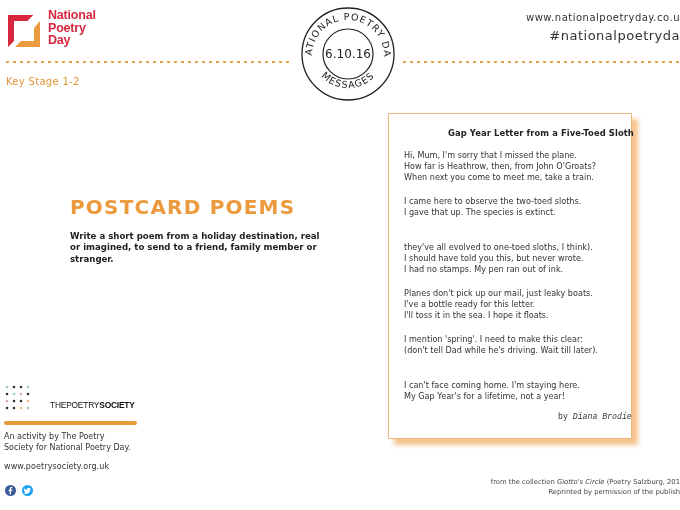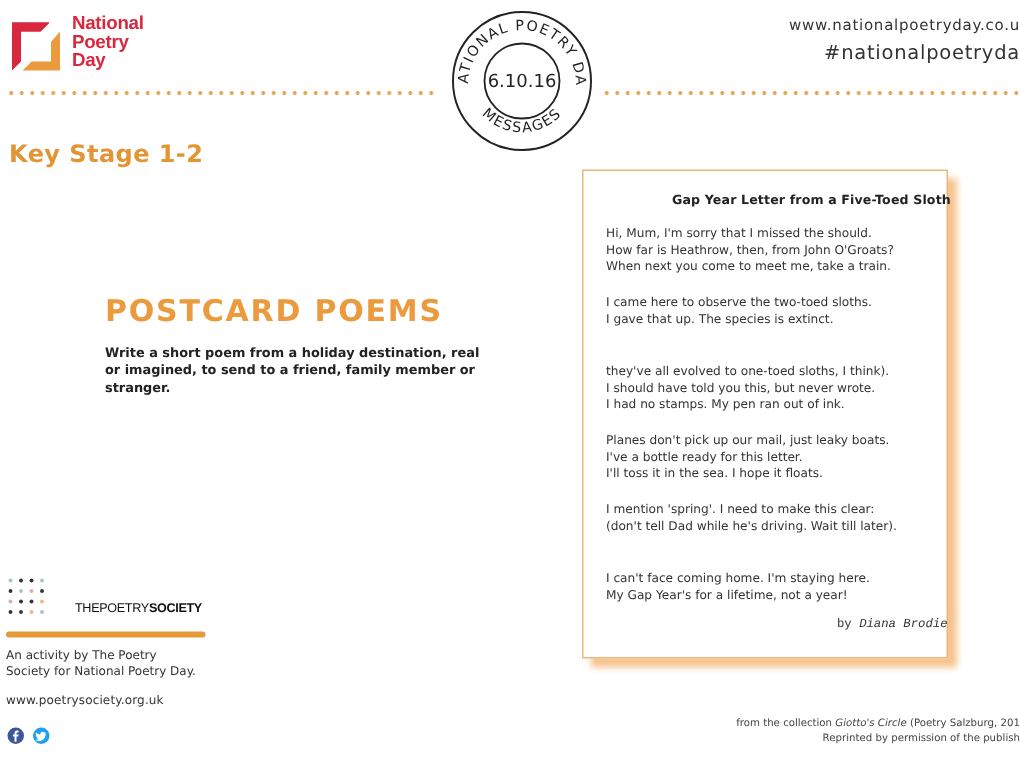--- a/index.html
+++ b/index.html
@@ -24,22 +24,22 @@
   .dots {
     top:60px; height:4px;
     background-image: radial-gradient(circle, #eba24b 1.1px, transparent 1.5px);
     background-size: 7px 4px;
     background-repeat: repeat-x;
   }
   .dots-left { left:4px; width:286px; }
   .dots-right { left:401px; width:279px; }
 
   .key-stage {
-    left:6px; top:76px; color:#e39536; font-size:16px; font-weight:bold;
-    font-family: "DejaVu Sans", sans-serif; letter-spacing:0.3px;margin-top:17px;
+    left:6px; top:76px; color:#e39536; font-size:10px; font-weight:normal;
+    font-family: "DejaVu Sans", sans-serif; letter-spacing:0.3px;
   }
 
   
   .stamp { left:298px; top:4px; width:100px; height:100px; }
 
   
   .site-url {
     right:0px; top:12px; font-size:10px; color:#333; letter-spacing:0.5px;
     white-space:nowrap; font-family:"DejaVu Sans", sans-serif;
   }
@@ -153,21 +153,21 @@
 <div class="abs hashtag">#nationalpoetryda</div>
 
 <div class="abs title">POSTCARD POEMS</div>
 <div class="abs instructions">Write a short poem from a holiday destination, real or imagined, to send to a friend, family member or stranger.</div>
 
 <div class="abs card-shadow"></div>
 <div class="abs card"></div>
 <div class="abs poem-title">Gap Year Letter from a Five-Toed Sloth</div>
 
 <div class="abs stanza" style="top:150px;">
-  <div>Hi, Mum, I'm sorry that I missed the should.</div>
+  <div>Hi, Mum, I'm sorry that I missed the plane.</div>
   <div>How far is Heathrow, then, from John O'Groats?</div>
   <div>When next you come to meet me, take a train.</div>
 </div>
 <div class="abs stanza" style="top:196px;">
   <div>I came here to observe the two-toed sloths.</div>
   <div>I gave that up. The species is extinct.</div>
 </div>
 <div class="abs stanza" style="top:242px;">
   <div>they've all evolved to one-toed sloths, I think).</div>
   <div>I should have told you this, but never wrote.</div>

